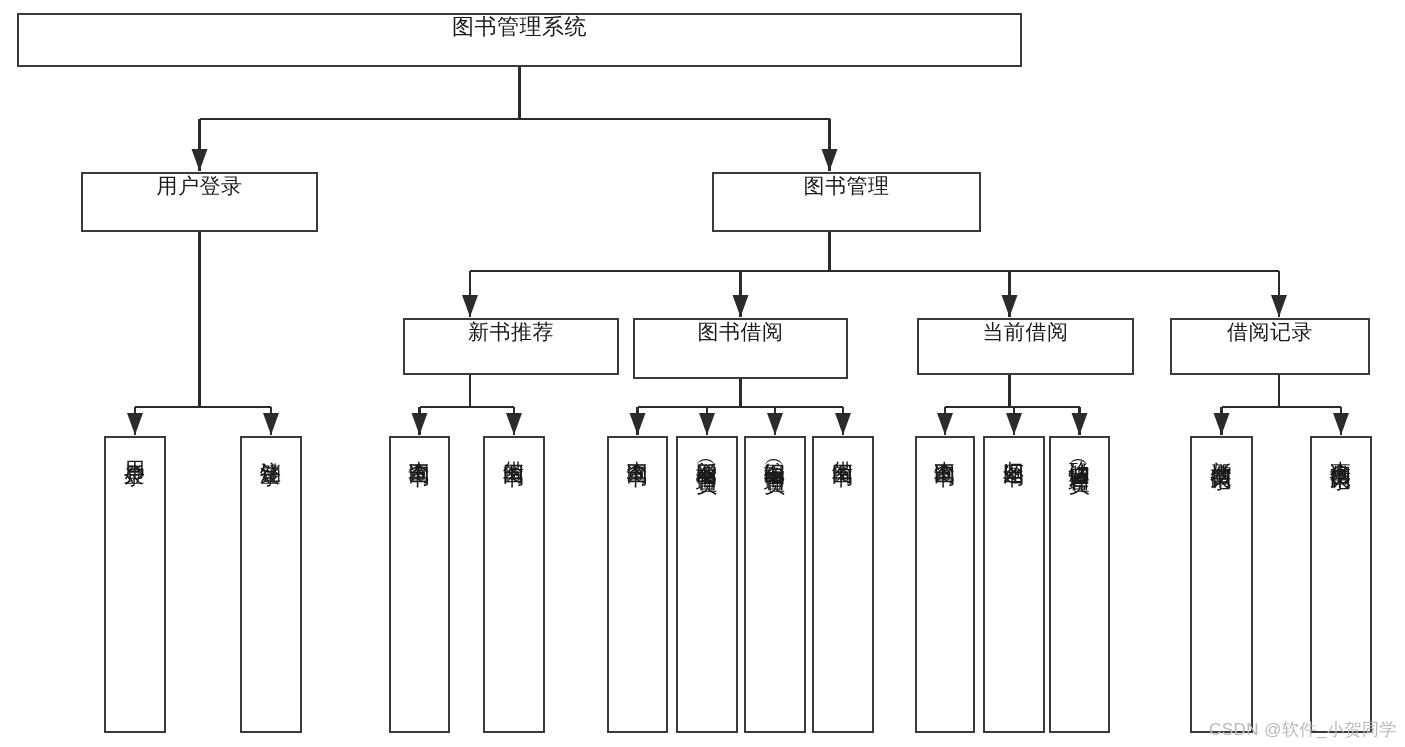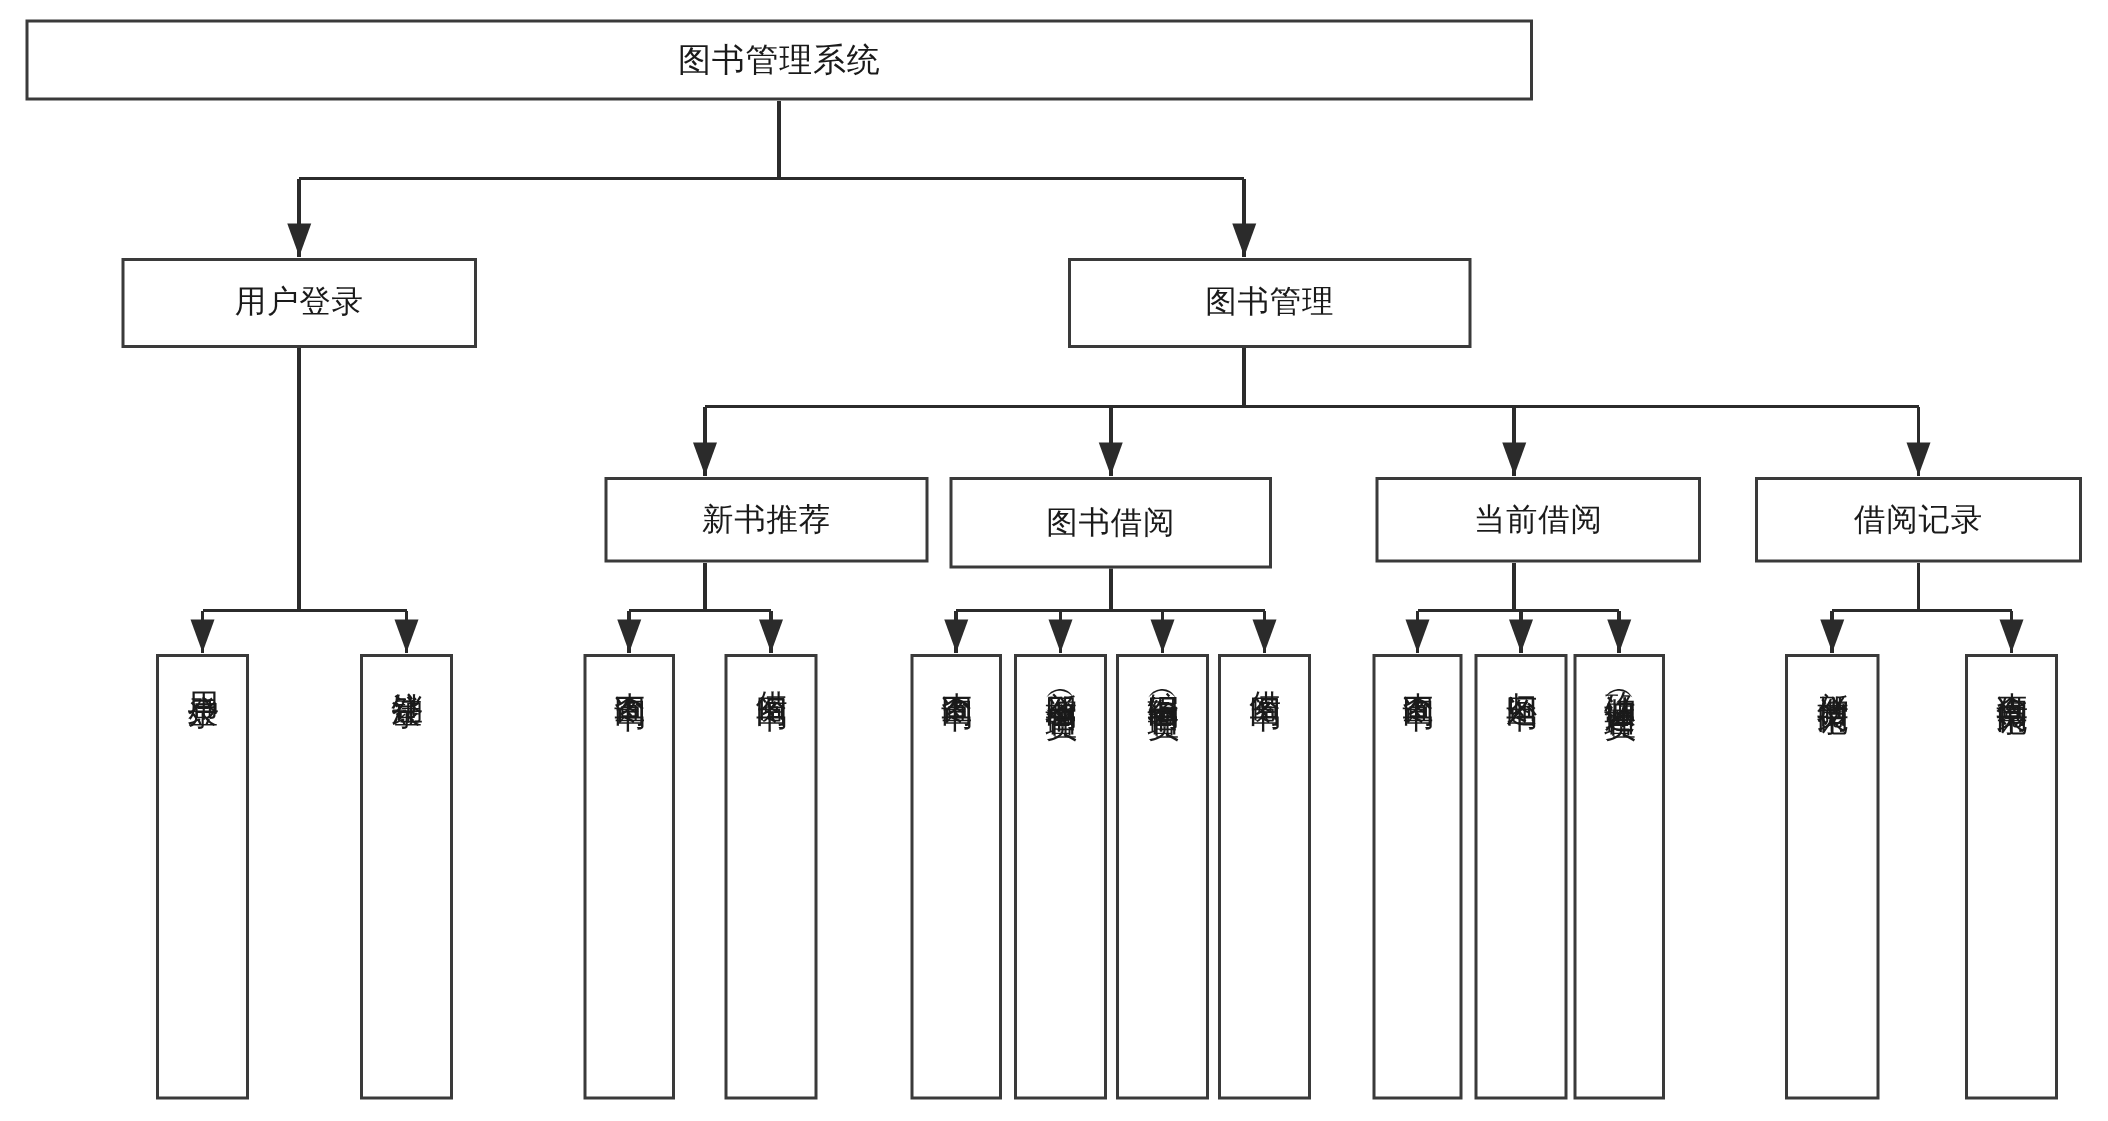--- a/index.html
+++ b/index.html
@@ -24,21 +24,21 @@
     width: 1405px;
     height: 747px;
     pointer-events: none;
   }
   .node {
     position: absolute;
     box-sizing: border-box;
     background: #ffffff;
     border: 2px solid #3a3a3a;
     display: flex;
-    align-items: center;
+    align-items: flex-start;
     justify-content: center;
     color: #1a1a1a;
   }
   .node .label {
     display: block;
     text-align: center;
     line-height: 1.12;
     letter-spacing: 0.5px;
   }
   .node.horiz .label {
@@ -140,21 +140,21 @@
       </div>
       <div class="node horiz" style="left: 362px; top: 318px; width: 216px; height: 57px; border-color: rgb(58, 58, 58); background: rgb(255, 255, 255); color: rgb(26, 26, 26); margin-left: 41px;">
         <span class="label">新书推荐</span>
       </div>
       <div class="node horiz" style="left: 633px; top: 318px; width: 215px; height: 61px; border-color: rgb(58, 58, 58); background: rgb(255, 255, 255); color: rgb(26, 26, 26);">
         <span class="label">图书借阅</span>
       </div>
       <div class="node horiz" style="left: 901px; top: 318px; width: 217px; height: 57px; border-color: rgb(58, 58, 58); background: rgb(255, 255, 255); color: rgb(26, 26, 26); margin-left: 16px;">
         <span class="label">当前借阅</span>
       </div>
-      <div class="node horiz" style="left: 1170px; top: 318px; width: 218px; height: 57px; border-color: rgb(58, 58, 58); background: rgb(255, 255, 255); color: rgb(26, 26, 26);">
+      <div class="node horiz" style="left: 1170px; top: 318px; width: 200px; height: 57px; border-color: rgb(58, 58, 58); background: rgb(255, 255, 255); color: rgb(26, 26, 26);">
         <span class="label">借阅记录</span>
       </div>
       <div class="node vert" style="left: 104px; top: 436px; width: 62px; height: 297px; border-color: rgb(58, 58, 58); background: rgb(255, 255, 255); color: rgb(26, 26, 26);">
         <span class="label">用户登录</span>
       </div>
       <div class="node vert" style="left: 240px; top: 436px; width: 62px; height: 297px; border-color: rgb(58, 58, 58); background: rgb(255, 255, 255); color: rgb(26, 26, 26);">
         <span class="label">注销登录</span>
       </div>
       <div class="node vert" style="left: 389px; top: 436px; width: 61px; height: 297px; border-color: rgb(58, 58, 58); background: rgb(255, 255, 255); color: rgb(26, 26, 26);">
         <span class="label">查询图书</span>
@@ -183,13 +183,14 @@
       <div class="node vert" style="left: 1049px; top: 436px; width: 61px; height: 297px; border-color: rgb(58, 58, 58); background: rgb(255, 255, 255); color: rgb(26, 26, 26);">
         <span class="label">确认归还（管理员）</span>
       </div>
       <div class="node vert" style="left: 1190px; top: 436px; width: 63px; height: 297px; border-color: rgb(58, 58, 58); background: rgb(255, 255, 255); color: rgb(26, 26, 26);">
         <span class="label">新增借阅记录</span>
       </div>
       <div class="node vert" style="left: 1310px; top: 436px; width: 62px; height: 297px; border-color: rgb(58, 58, 58); background: rgb(255, 255, 255); color: rgb(26, 26, 26);">
         <span class="label">查询借阅记录</span>
       </div>
     </div>
+  <div class="watermark">CSDN @软件_小贺同学</div>
 </div>
 
 </body></html>

